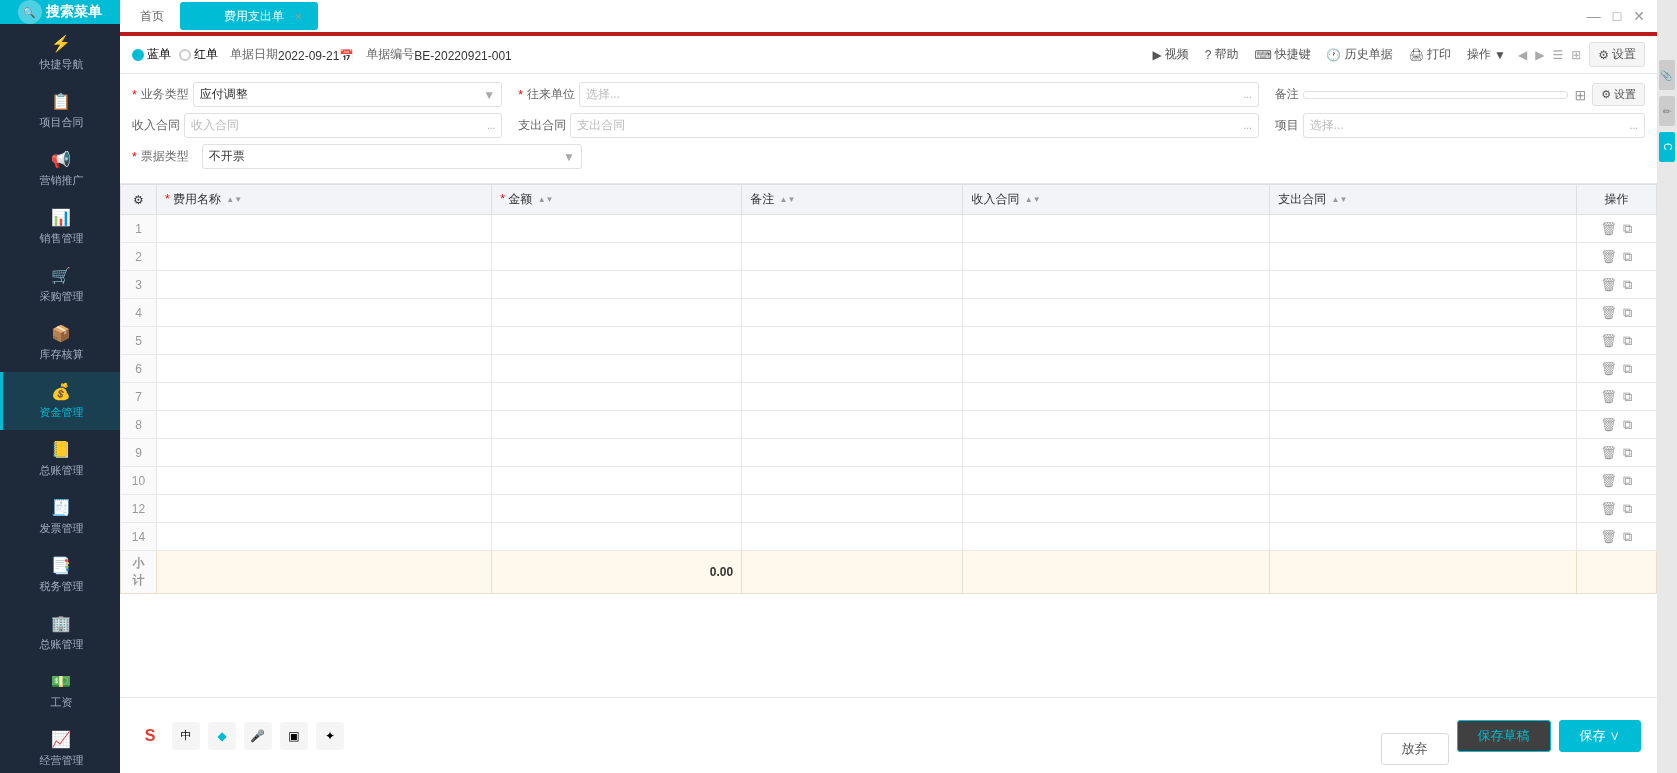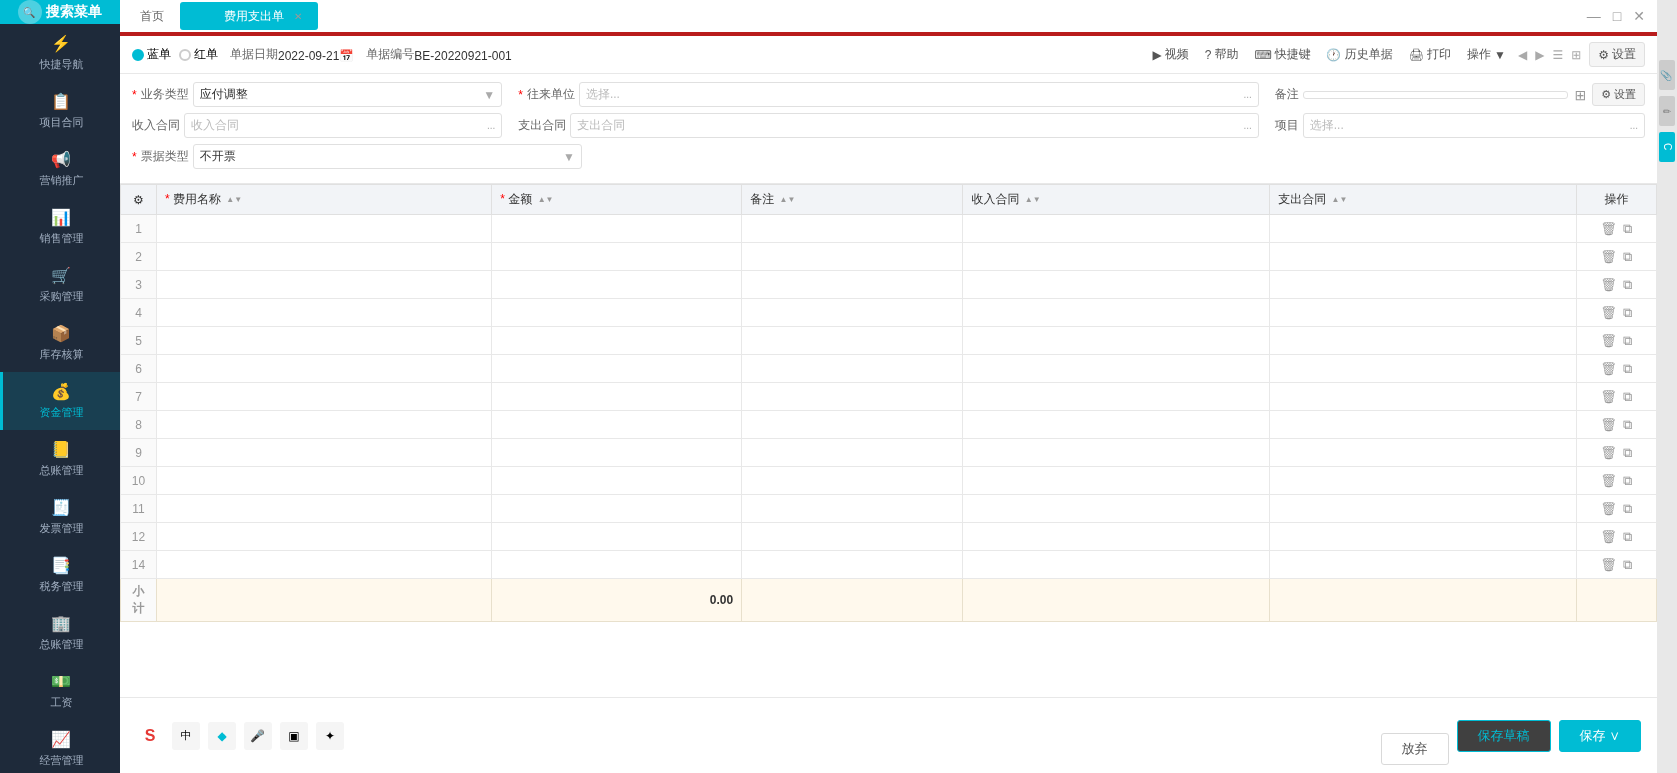--- a/index.html
+++ b/index.html
@@ -419,21 +419,21 @@
         <div class="form-field-input">
           <span class="placeholder">选择...</span>
           <span class="dots">...</span>
         </div>
       </div>
     </div>
     <div class="form-row">
       <div class="form-field" style="max-width:450px;">
         <span class="required-star">*</span>
         <span class="form-field-label">票据类型</span>
-        <div class="form-field-input" style="min-width:200px;">
+        <div class="form-field-input" style="min-width:200px;margin-left:9px;">
           <span>不开票</span>
           <span class="arrow">▼</span>
         </div>
       </div>
     </div>
   </div>
 
   <div class="table-container">
     <table>
       <thead>
@@ -602,34 +602,20 @@
     <td></td>
     <td></td>
     <td class="col-action">
       <div class="action-icons">
         <span class="action-icon">🗑</span>
         <span class="action-icon">⧉</span>
       </div>
     </td>
   </tr>
           <tr>
-    <td class="row-num">11</td>
-    <td></td>
-    <td></td>
-    <td></td>
-    <td></td>
-    <td></td>
-    <td class="col-action">
-      <div class="action-icons">
-        <span class="action-icon">🗑</span>
-        <span class="action-icon">⧉</span>
-      </div>
-    </td>
-  </tr>
-          <tr>
     <td class="row-num">12</td>
     <td></td>
     <td></td>
     <td></td>
     <td></td>
     <td></td>
     <td class="col-action">
       <div class="action-icons">
         <span class="action-icon">🗑</span>
         <span class="action-icon">⧉</span>

